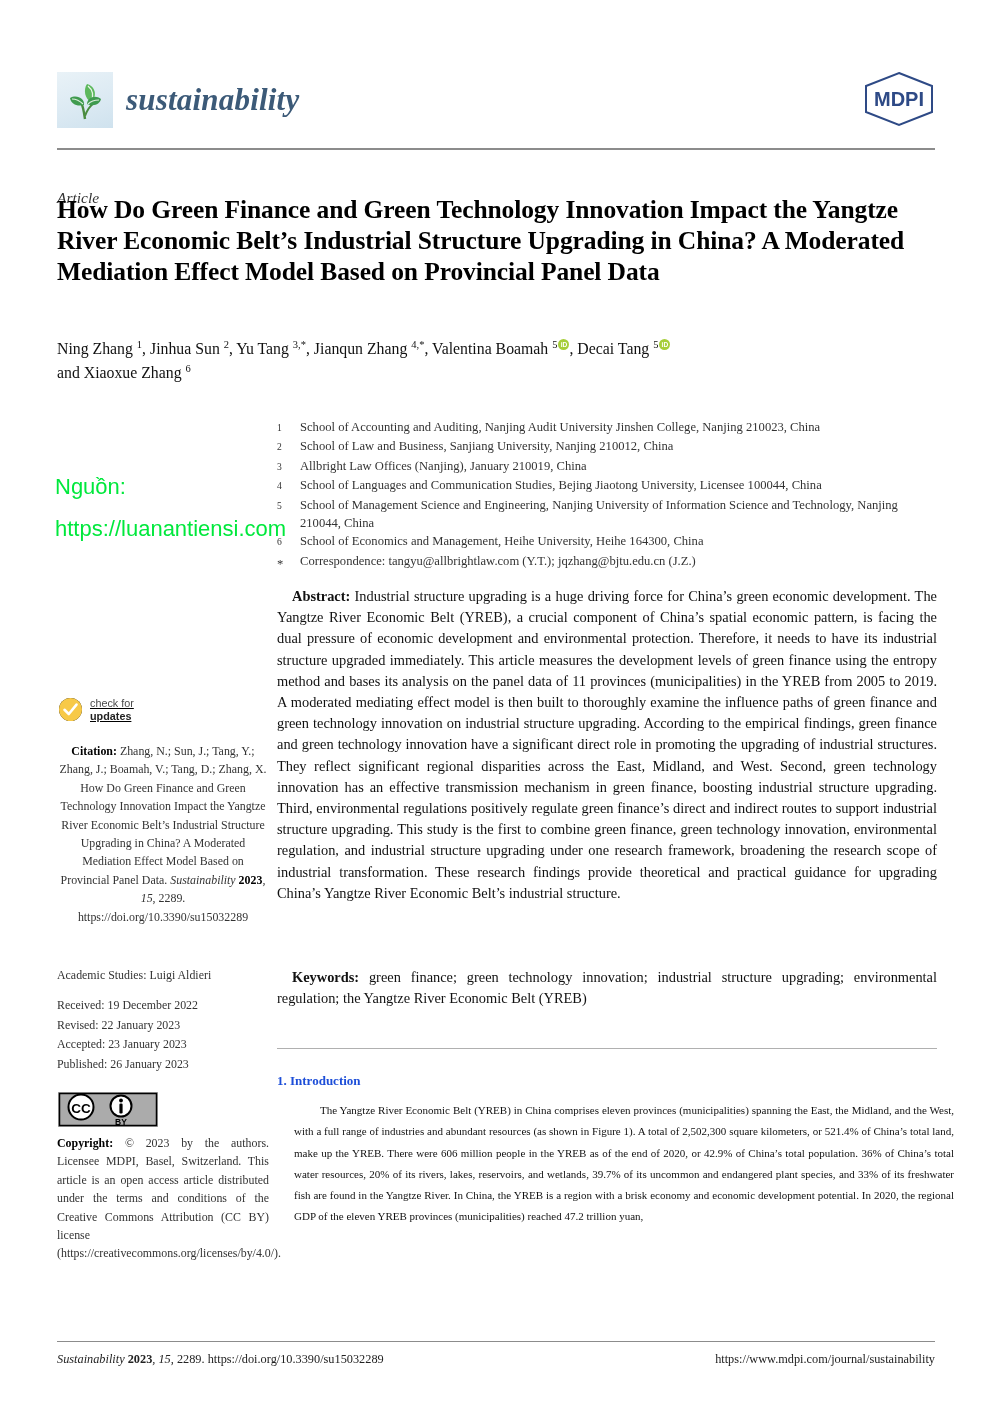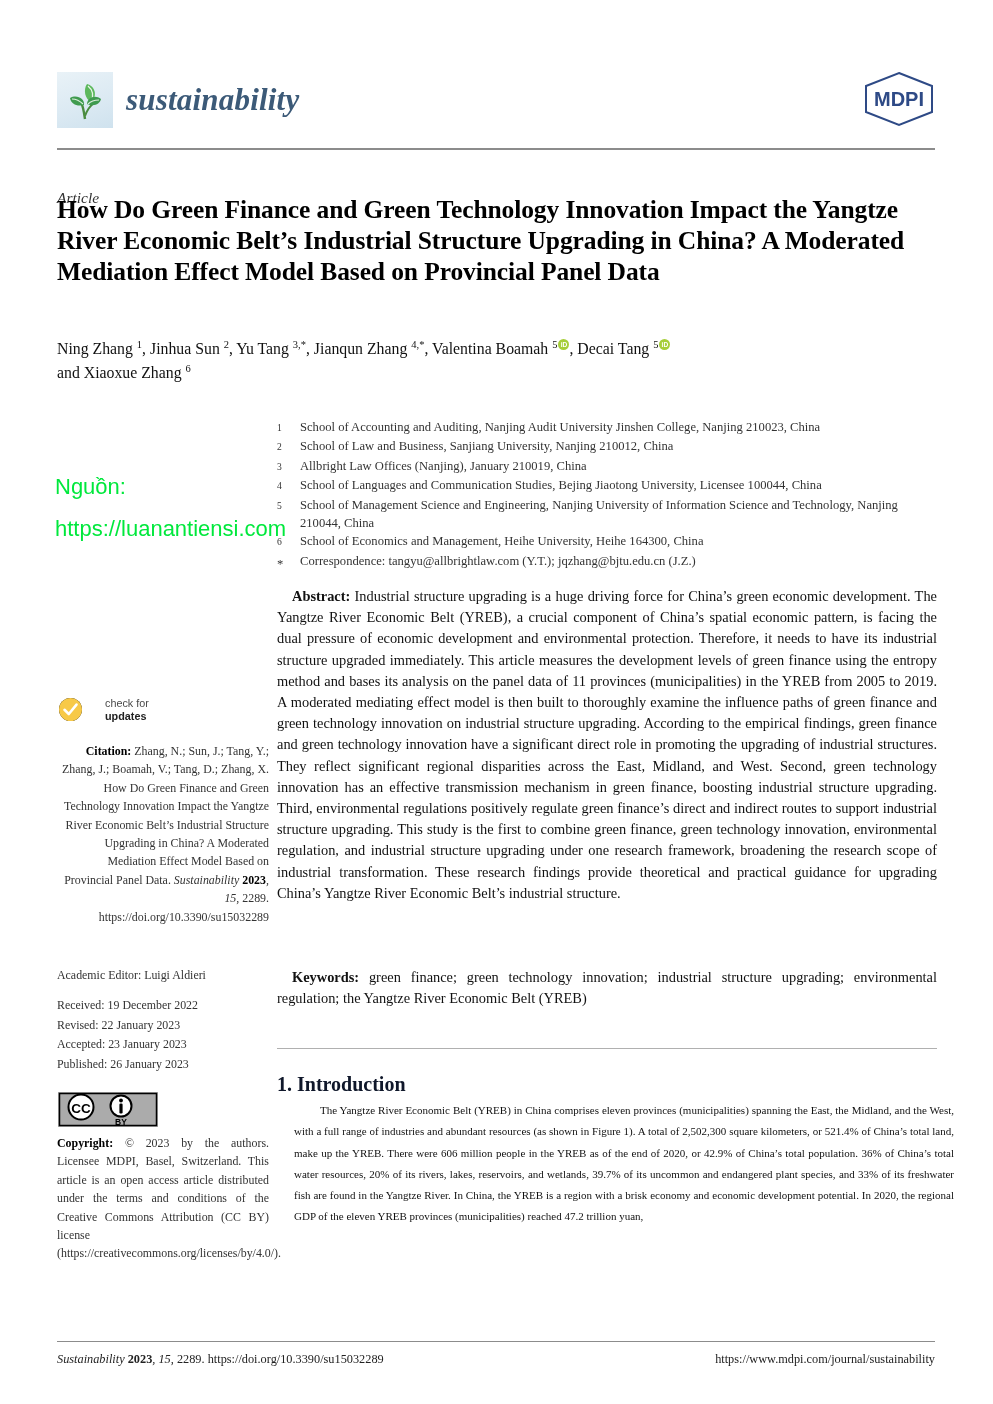--- a/index.html
+++ b/index.html
@@ -175,59 +175,60 @@
     left: 277px; top: 1048px;
     width: 660px; height: 1px;
     background: #b0b0b0;
   }
 
   
   .sec-heading {
     position: absolute;
     left: 277px; top: 1073px;
     font-weight: 700;
-    font-size: 20px;
-    color: #0f172a;
+    font-size: 13px;
+    color: #1d4ed8;
   }
   .body-text {
     position: absolute;
     left: 294px; top: 1100px;
     width: 660px;
     font-size: 11px;
     line-height: 21.3px;
     text-align: justify;
     text-indent: 26px;
     color: #111;
   }
 
   
   .checkbadge {
     position: absolute;
     left: 58px; top: 697px;
     display: flex;
     align-items: center;
-    gap: 22px;
+    gap: 7px;
+    text-decoration: underline;
   }
   .checkbadge .cb-text {
     font-family: "Liberation Sans", sans-serif;
     font-size: 10.8px;
     line-height: 12.6px;
     color: #4a4a4a;
   }
   .checkbadge .cb-text .b { font-weight: 700; color: #222; }
 
   .left-col {
     position: absolute;
     left: 57px;
     width: 212px;
     font-size: 11.9px;
     line-height: 18.4px;
     color: #333;
   }
-  .citation { top: 742px; text-align: right; }
+  .citation { top: 742px; text-align: center; }
   .citation b { font-weight: 700; color: #000; }
   .citation i { font-style: italic; }
   .academic-editor { top: 966px; }
   .dates { top: 996px; line-height: 19.6px; }
   .copyright { top: 1134px; text-align: justify; }
   .copyright b { font-weight: 700; color: #000; }
 
   .cc-badge {
     position: absolute;
     left: 58px; top: 1092px;
@@ -350,21 +351,21 @@
     <div class="cb-text">
       <div>check for</div>
       <div class="b">updates</div>
     </div>
   </div>
 
   <div class="left-col citation">
     <b>Citation:</b><span> Zhang, N.; Sun, J.; Tang, Y.; Zhang, J.; Boamah, V.; Tang, D.; Zhang, X. How Do Green Finance and Green Technology Innovation Impact the Yangtze River Economic Belt’s Industrial Structure Upgrading in China? A Moderated Mediation Effect Model Based on Provincial Panel Data. </span><i>Sustainability</i><b> 2023</b><i>, 15</i><span>, 2289.  https://doi.org/10.3390/su15032289</span>
   </div>
 
-  <div class="left-col academic-editor">Academic Editor: Luigi Aldieri</div>
+  <div class="left-col academic-editor">Academic Studies: Luigi Aldieri</div>
 
   <div class="left-col dates">
     <div>Received: 19 December 2022</div>
     <div>Revised: 22 January 2023</div>
     <div>Accepted: 23 January 2023</div>
     <div>Published: 26 January 2023</div>
   </div>
 
   <div class="cc-badge">
     <svg width="100" height="35" viewBox="0 0 100 35">

